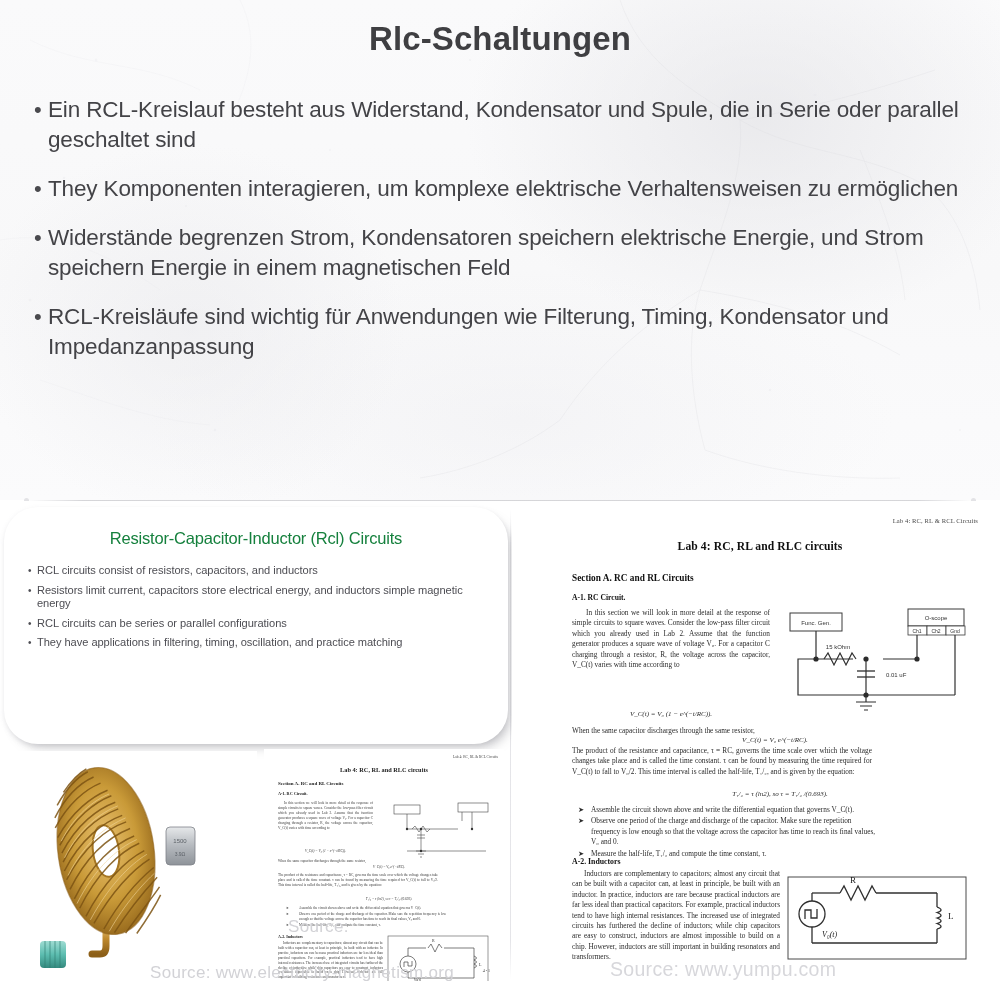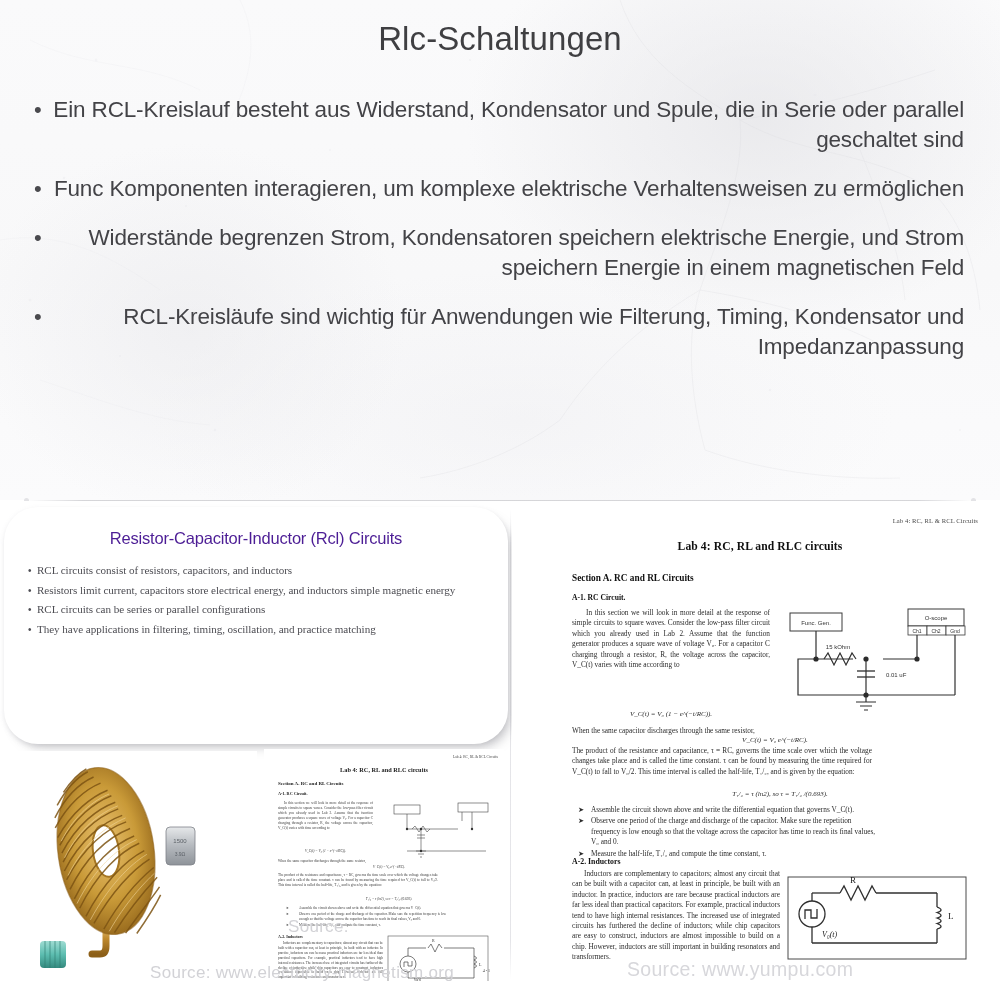--- a/index.html
+++ b/index.html
@@ -21,40 +21,40 @@
     overflow:hidden;
   }
   
   #slide-texture {
     position:absolute; inset:0; opacity:.5; pointer-events:none;
   }
 
   #slide-title {
     position:absolute; left:0; top:20px; width:1000px;
     text-align:center;
-    font-size:33px; font-weight:400; letter-spacing:.1px;
+    font-size:33px; font-weight:700; letter-spacing:.1px;
     color:#3f3f42;
   }
 
   #bullets {
     position:absolute; left:34px; top:95px; width:930px;
   }
   .bullet {
     display:flex; align-items:flex-start;
     margin-bottom:19px;
     color:#434347;
     font-size:22.5px;
     line-height:30px;
     letter-spacing:-.15px;
   }
   .bullet .dot {
     flex:0 0 auto; width:14px;
     font-size:22px; line-height:30px; color:#4a4a4e;
   }
-  .bullet .btext { flex:1 1 auto;text-align:right; }
+  .bullet .btext { flex:1 1 auto; }
 
   
   #mid-divider {
     position:absolute; left:26px; top:500px; width:948px; height:1px;
     background:linear-gradient(90deg,rgba(210,210,214,0) 0%,rgba(206,206,210,.85) 6%,rgba(206,206,210,.85) 94%,rgba(210,210,214,0) 100%);
   }
   #mid-divider::before, #mid-divider::after {
     content:""; position:absolute; top:-2px; width:5px; height:5px;
     border-radius:50%; background:#e3e3e6;
   }
@@ -78,30 +78,30 @@
   #mini-card {
     position:absolute; left:4px; top:6px; width:504px; height:237px;
     background:#ffffff;
     border-radius:34px;
     box-shadow: 6px 7px 11px -4px rgba(120,120,128,.40),
                 0 2px 5px rgba(140,140,150,.18);
     overflow:hidden;
   }
   #mini-card-inner { position:absolute; inset:0; padding:12px 24px 0 24px; }
   #mini-title {
-    text-align:center; font-size:16.5px; color:#4c1d95;
+    text-align:center; font-size:16.5px; color:#15803d;
     letter-spacing:-.2px; margin-top:10px; margin-bottom:16px;
   }
   .mini-bullet {
     display:flex; align-items:flex-start;
     font-size:11.1px; line-height:13.6px; color:#4d4d53;
     margin-bottom:6px; letter-spacing:-.05px;
   }
   .mini-bullet .mdot { flex:0 0 auto; width:9px; font-size:10px; line-height:13.6px; }
-  .mini-bullet .mtext { flex:1 1 auto;font-family:Liberation Serif, serif; }
+  .mini-bullet .mtext { flex:1 1 auto; }
 
   
   #photo {
     position:absolute; left:14px; top:250px; width:243px; height:228px;
     background:#ffffff; overflow:hidden;
   }
 
   
   #mini-doc {
     position:absolute; left:264px; top:248px; width:240px; height:232px;
@@ -156,21 +156,21 @@
   #doc-pagenum { position:absolute; right:24px; bottom:14px; font-size:6.6px; }
 
   
   .src-caption {
     position:absolute;
     font-family:"Liberation Sans", sans-serif;
     color:#d2d2d6; letter-spacing:.3px; white-space:nowrap;
   }
   #src-left  { left:150px; top:963px; font-size:17px; }
   #src-left2 { left:288px; top:917px; font-size:17px; }
-  #src-right { left:627px; top:958px; font-size:19.5px; color:#d7d7db; }
+  #src-right { left:610px; top:958px; font-size:19.5px; color:#d7d7db; }
 
   #bottom-fade {
     position:absolute; left:0; top:984px; width:1000px; height:16px;
     background:linear-gradient(180deg,rgba(255,255,255,0) 0%,#ffffff 70%);
   }
 </style>
 </head>
 <body>
 
 <div id="slide">
@@ -213,21 +213,21 @@
 
   <div id="slide-title">Rlc-Schaltungen</div>
 
   <div id="bullets">
     <div class="bullet">
       <span class="dot">•</span>
       <span class="btext">Ein RCL-Kreislauf besteht aus Widerstand, Kondensator und Spule, die in Serie oder parallel geschaltet sind</span>
     </div>
     <div class="bullet">
       <span class="dot">•</span>
-      <span class="btext">Func Komponenten interagieren, um komplexe elektrische Verhaltensweisen zu ermöglichen</span>
+      <span class="btext">They Komponenten interagieren, um komplexe elektrische Verhaltensweisen zu ermöglichen</span>
     </div>
     <div class="bullet">
       <span class="dot">•</span>
       <span class="btext">Widerstände begrenzen Strom, Kondensatoren speichern elektrische Energie, und Strom speichern Energie in einem magnetischen Feld</span>
     </div>
     <div class="bullet">
       <span class="dot">•</span>
       <span class="btext">RCL-Kreisläufe sind wichtig für Anwendungen wie Filterung, Timing, Kondensator und Impedanzanpassung</span>
     </div>
   </div>

